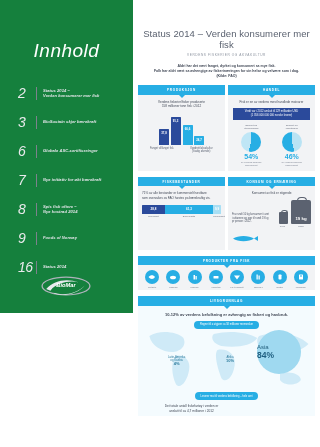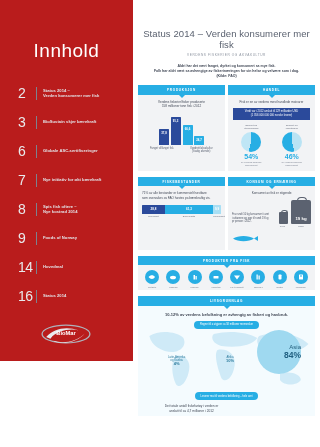--- a/index.html
+++ b/index.html
@@ -6,24 +6,25 @@
   html, body {
     width: 320px; height: 447px;
     background: #ffffff;
     font-family: "Liberation Sans", sans-serif;
     overflow: hidden;
   }
   .spread { position: relative; width: 320px; height: 447px; display: flex; }
 
   
   .toc-page {
-    width: 133px; height: 361px;
-    background: #b91c1c;
+    width: 133px; height: 313px;
+    background: #15803d;
     position: relative;
     flex: 0 0 133px;
+    font-style: italic;
   }
   .toc-title {
     color: #ffffff;
     font-size: 19px;
     font-weight: 300;
     letter-spacing: 0.5px;
     text-align: center;
     margin-top: 40px;
   }
   .toc-list { margin-top: 18px; padding-left: 18px; }
@@ -298,21 +299,21 @@
     max-width: 78%;
   }
   .map-svg { position: absolute; left: 0; top: 26px; width: 100%; height: 74px; }
   .asia-bubble {
     position: absolute;
     right: 14px; top: 34px;
     width: 44px; height: 44px;
     border-radius: 50%;
     background: #9fd9f0;
     display: flex; flex-direction: column;
-    align-items: flex-end; justify-content: center;
+    align-items: flex-start; justify-content: center;
     color: #25607d;
   }
   .asia-name { font-size: 6px; font-weight: 300; }
   .asia-pct { font-size: 8.5px; font-weight: 700; color: #1f5f80; }
   .reg {
     position: absolute;
     text-align: center;
     color: #2f7d9e;
     font-size: 2.8px;
     line-height: 3.4px;
@@ -376,25 +377,20 @@
       <div class="toc-row">
         <div class="toc-num">8</div>
         <div class="toc-sep"></div>
         <div class="toc-label">Spis fisk oftere –
 Nye kostråd 2014</div>
       </div>
       <div class="toc-row">
         <div class="toc-num">9</div>
         <div class="toc-sep"></div>
         <div class="toc-label">Foods of Norway</div>
-      </div>
-      <div class="toc-row">
-        <div class="toc-num">14</div>
-        <div class="toc-sep"></div>
-        <div class="toc-label">Hovedmål</div>
       </div>
       <div class="toc-row">
         <div class="toc-num">16</div>
         <div class="toc-sep"></div>
         <div class="toc-label">Status 2014</div>
       </div>
     </div>
 
     <svg class="biomar-logo" viewBox="0 0 100 42">
       <ellipse cx="50" cy="21" rx="46" ry="17" fill="none" stroke="#aeb2bb" stroke-width="2.5"></ellipse>

